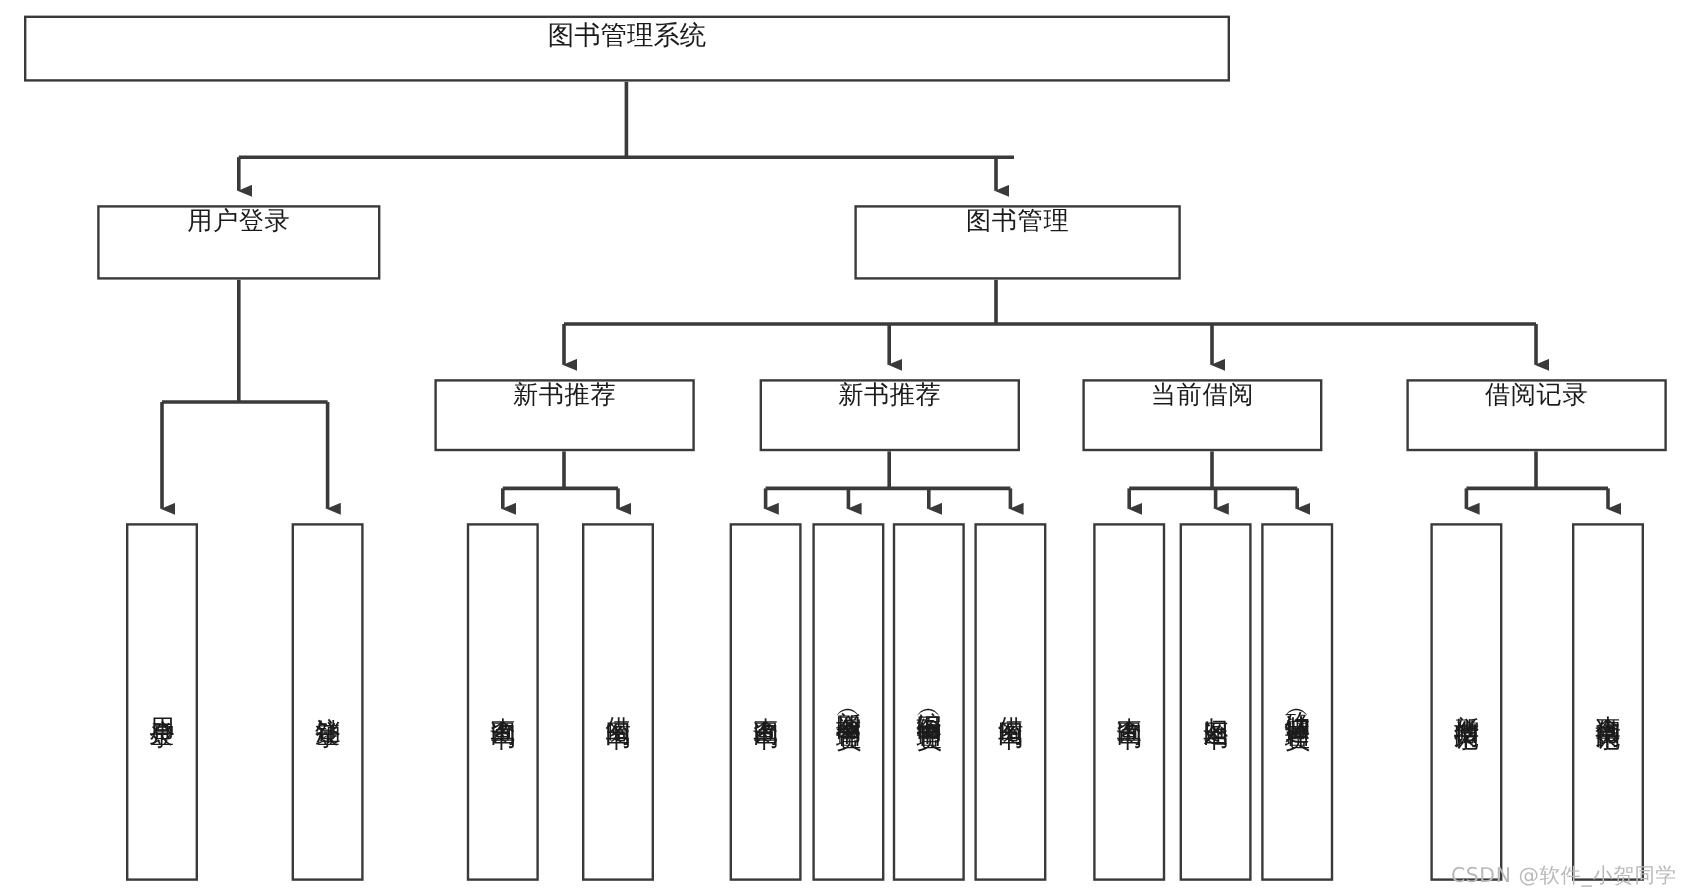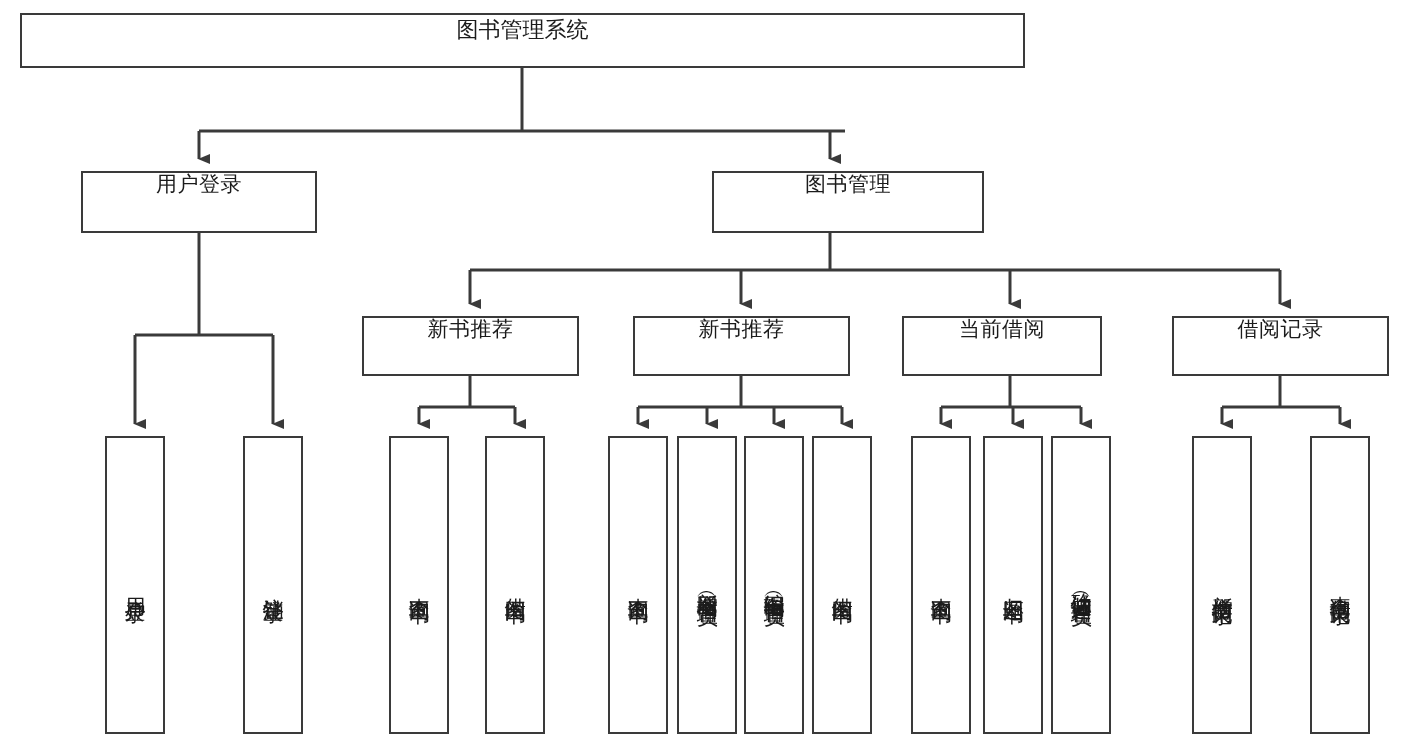--- a/index.html
+++ b/index.html
@@ -191,14 +191,15 @@
   <div class="node node-v" id="node-leaf-10" style="left: 1051px; top: 436px; width: 60px; height: 298px;">
     <span class="vtext">确认归还（管理员）</span>
   </div>
   <div class="node node-v" id="node-leaf-11" style="left: 1192px; top: 436px; width: 60px; height: 298px;">
     <span class="vtext">新增借阅记录</span>
   </div>
   <div class="node node-v" id="node-leaf-12" style="left: 1310px; top: 436px; width: 60px; height: 298px;">
     <span class="vtext">查询借阅记录</span>
   </div>
 
+  <div id="watermark">CSDN @软件_小贺同学</div>
 
 </div>
 
 </body></html>

